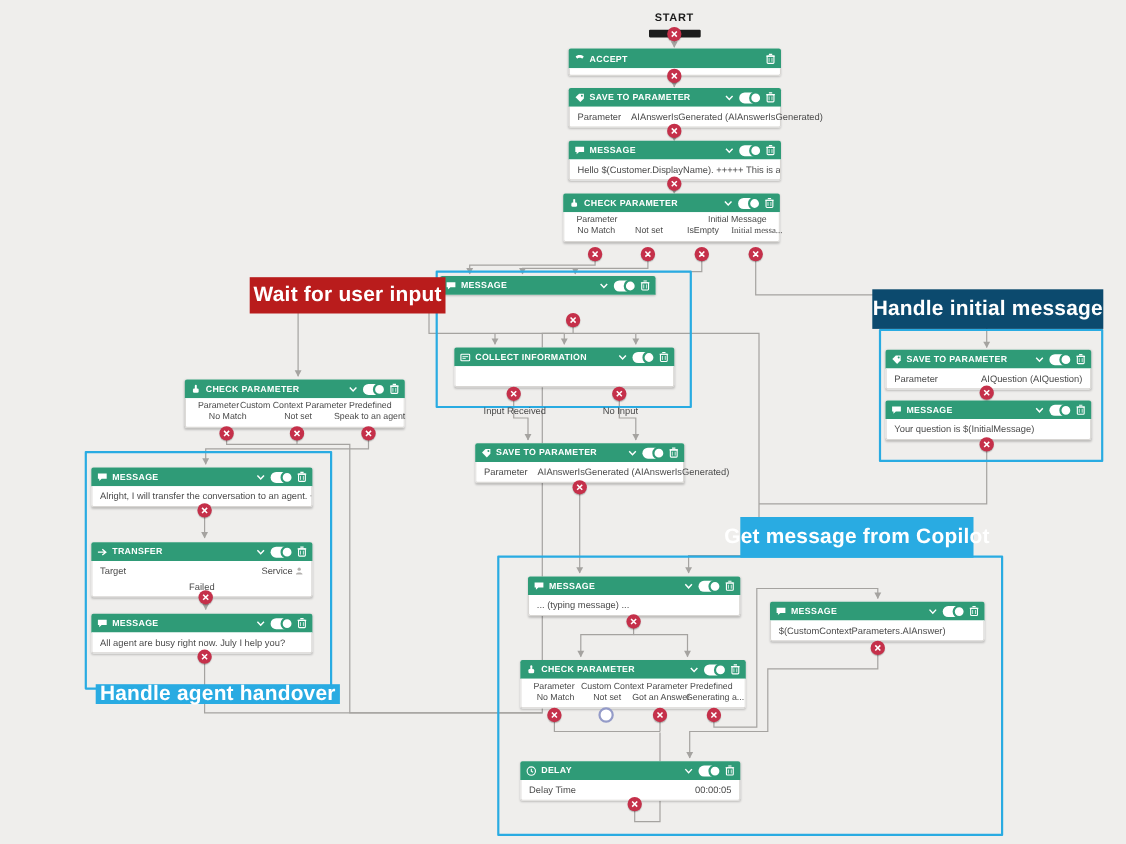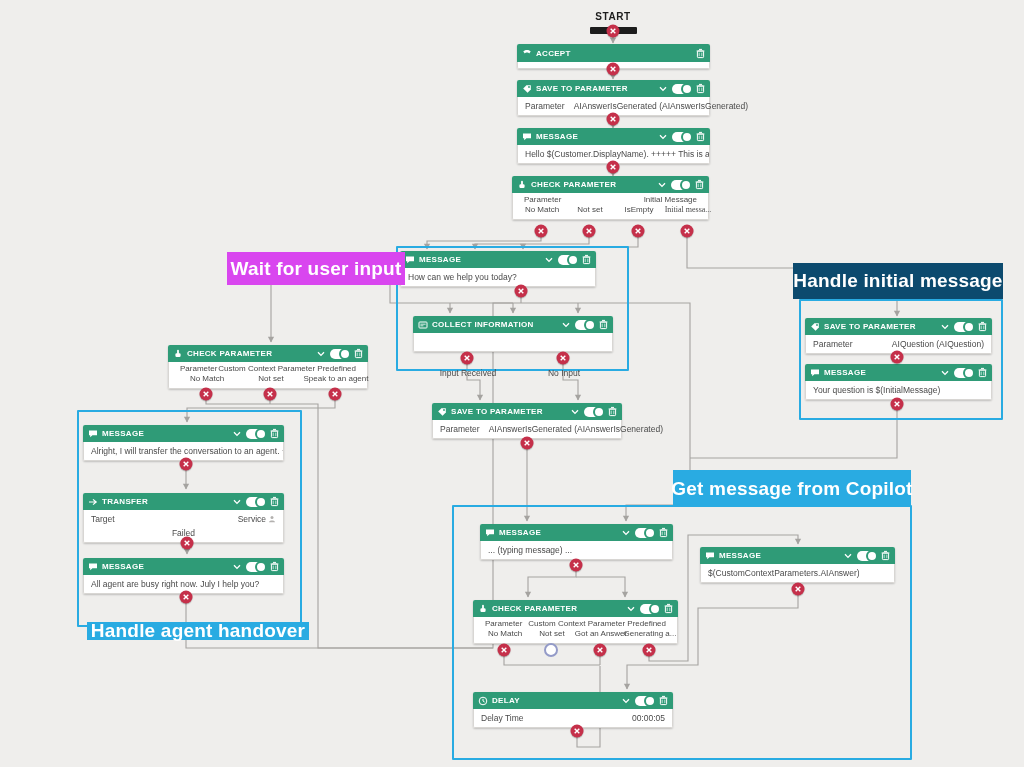--- a/index.html
+++ b/index.html
@@ -109,27 +109,27 @@
       <path d="M576 577 L625 577 L625 597" fill="none" stroke="#a5a3a0" stroke-width="1.1" marker-end="url(#arrowhead)"></path>
       <path d="M798 595 L798 608 L698 608 L698 665 L627 665 L627 689" fill="none" stroke="#a5a3a0" stroke-width="1.1" marker-end="url(#arrowhead)"></path>
       <path d="M600 656 L600 665" fill="none" stroke="#a5a3a0" stroke-width="1.1"></path>
       <path d="M504 656 L504 665 L600 665" fill="none" stroke="#a5a3a0" stroke-width="1.1"></path>
       <path d="M649 656 L649 661 L688 661 L688 535 L798 535 L798 544" fill="none" stroke="#a5a3a0" stroke-width="1.1" marker-end="url(#arrowhead)"></path>
       <path d="M577 737 L577 747 L600 747 L600 666" fill="none" stroke="#a5a3a0" stroke-width="1.1"></path>
       <path d="M186 470 L186 489" fill="none" stroke="#a5a3a0" stroke-width="1.1" marker-end="url(#arrowhead)"></path>
       <path d="M187 549 L187 554" fill="none" stroke="#a5a3a0" stroke-width="1.1" marker-end="url(#arrowhead)"></path>
     </svg>
     <div class="group-box" style="left: 396px; top: 246px; width: 229px; height: 121px; border-color: rgb(41, 171, 226);"></div>
-    <div class="group-label" style="left: 227px; top: 252px; width: 178px; height: 33px; background: #d946ef;">Wait for user input</div>
+    <div class="group-label" style="left: 227px; top: 252px; width: 178px; height: 33px; background: #b91c1c;">Wait for user input</div>
     <div class="group-box" style="left: 799px; top: 299px; width: 200px; height: 117px; border-color: rgb(41, 171, 226);"></div>
     <div class="group-label" style="left: 793px; top: 263px; width: 210px; height: 36px; background: #0c4a6e;">Handle initial message</div>
     <div class="group-box" style="left: 77px; top: 410px; width: 221px; height: 213px; border-color: rgb(41, 171, 226);"></div>
     <div class="group-label" style="left: 87px; top: 622px; width: 222px; height: 18px; background: rgb(41, 171, 226);">Handle agent handover</div>
     <div class="group-box" style="left: 452px; top: 505px; width: 456px; height: 251px; border-color: rgb(41, 171, 226);"></div>
-    <div class="group-label" style="left: 673px; top: 470px; width: 238px; height: 37px; background: rgb(41, 171, 226);">Get message from Copilot</div>
+    <div class="group-label" style="left: 673px; top: 470px; width: 212px; height: 37px; background: rgb(41, 171, 226);">Get message from Copilot</div>
     <div class="node" style="left: 517px; top: 44px; width: 193px;">
       <div class="node-header tall" style="background: rgb(47, 155, 119);">
         <span class="icon">
           <svg width="10" height="10" viewBox="0 0 10 10">
             <path d="M1.3 3.6 C2.2 1.4 7.8 1.4 8.7 3.6 L7.2 5.4 C6.4 4.2 3.6 4.2 2.8 5.4 Z" fill="#fff"></path>
           </svg>
         </span>
         <span class="node-title">ACCEPT</span>
         <span class="spacer"></span>
         <span class="icon">
@@ -270,23 +270,20 @@
         </span>
         <span class="icon">
           <svg width="9" height="11" viewBox="0 0 9 11">
             <rect x="1.4" y="3" width="6.2" height="6.6" rx="0.8" fill="none" stroke="#fff" stroke-width="1"></rect>
             <line x1="0.6" y1="3" x2="8.4" y2="3" stroke="#fff" stroke-width="1"></line>
             <line x1="3" y1="1.4" x2="6" y2="1.4" stroke="#fff" stroke-width="1"></line>
             <line x1="3.2" y1="4.6" x2="3.2" y2="8.2" stroke="#fff" stroke-width="0.7"></line>
             <line x1="5.8" y1="4.6" x2="5.8" y2="8.2" stroke="#fff" stroke-width="0.7"></line>
           </svg>
         </span>
-      </div>
-      <div class="node-body">
-        <div class="msg-text">How can we help you today?</div>
       </div>
     </div>
     <div class="node" style="left: 413px; top: 316px; width: 200px;">
       <div class="node-header" style="background: rgb(47, 155, 119);">
         <span class="icon">
           <svg width="10" height="10" viewBox="0 0 10 10">
             <rect x="1" y="2" width="8" height="6" rx="0.8" fill="none" stroke="#fff" stroke-width="1"></rect>
             <line x1="2.4" y1="4.2" x2="7.6" y2="4.2" stroke="#fff" stroke-width="0.8"></line>
             <line x1="2.4" y1="5.8" x2="5.4" y2="5.8" stroke="#fff" stroke-width="0.8"></line>
           </svg>

